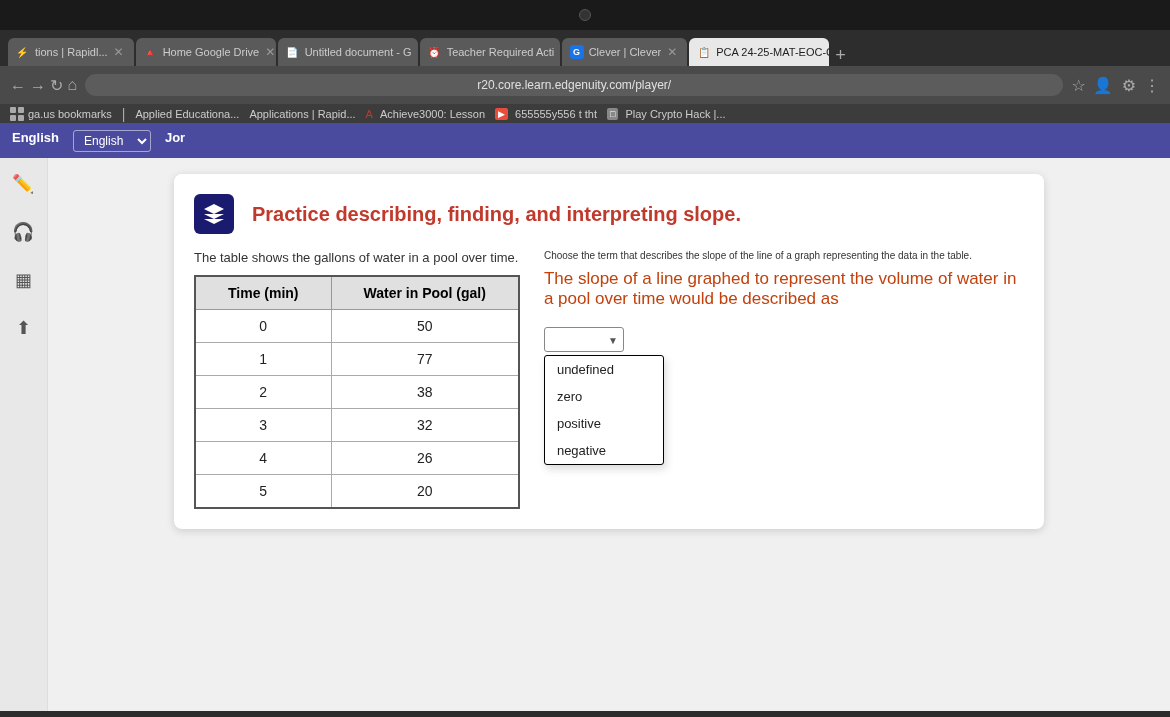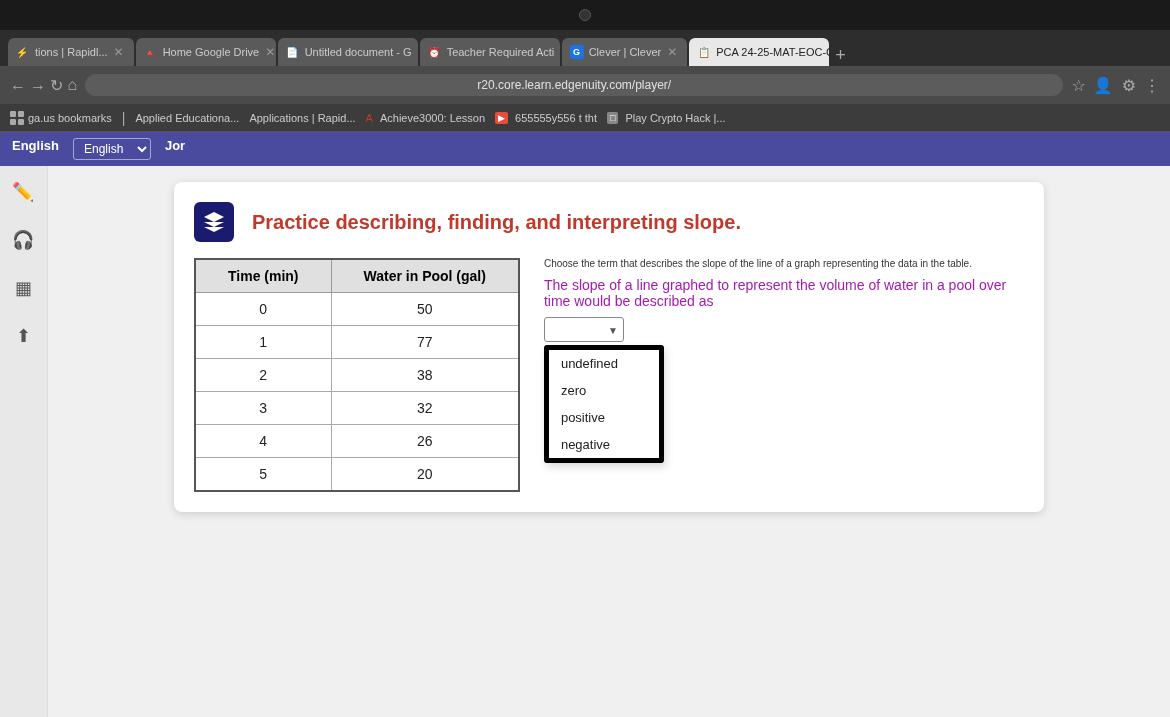--- a/index.html
+++ b/index.html
@@ -115,21 +115,21 @@
       cursor: pointer;
     }
 
     
     .bookmarks-bar {
       background: #3c3c3c;
       display: flex;
       align-items: center;
       padding: 3px 10px;
       gap: 10px;
-      height: 28px;
+      height: 20px;
       border-bottom: 1px solid #555;
     }
     .bookmark-item {
       display: flex;
       align-items: center;
       gap: 4px;
       color: #ccc;
       font-size: 11px;
       white-space: nowrap;
       cursor: pointer;
@@ -282,23 +282,23 @@
     .answer-section {
       flex: 1;
     }
     .choose-text {
       font-size: 10px;
       color: #333;
       margin-bottom: 8px;
       font-weight: 500;
     }
     .slope-description {
-      font-size: 14px;
-      color: #a21caf;
-      margin-bottom: 8px;
+      font-size: 17px;
+      color: #c2410c;
+      margin-bottom: 18px;
     }
     .dropdown-container {
       position: relative;
       display: inline-block;
     }
     .slope-select {
       border: 1px solid #888;
       border-radius: 3px;
       padding: 4px 24px 4px 8px;
       font-size: 13px;
@@ -307,21 +307,21 @@
       appearance: none;
       min-width: 80px;
     }
 
     
     .dropdown-overlay {
       position: absolute;
       top: 28px;
       left: 0;
       background: white;
-      border: 5px solid #000000;
+      border: 1px solid #000000;
       border-radius: 3px;
       min-width: 120px;
       box-shadow: 2px 4px 8px rgba(0,0,0,0.15);
       z-index: 100;
     }
     .dropdown-option {
       padding: 6px 12px;
       font-size: 13px;
       color: #222;
       cursor: pointer;
@@ -456,20 +456,21 @@
           <svg width="24" height="24" viewBox="0 0 24 24" fill="white">
             <path d="M12 2L2 7l10 5 10-5-10-5zM2 17l10 5 10-5M2 12l10 5 10-5"></path>
           </svg>
         </div>
         <h2 class="assignment-title">Practice describing, finding, and interpreting slope.</h2>
       </div>
 
       <div class="question-body">
 
         <div class="table-section">
+          <p class="table-intro">The table shows the gallons of water in a pool over time.</p>
           <table class="data-table">
             <thead>
               <tr>
                 <th>Time (min)</th>
                 <th>Water in Pool (gal)</th>
               </tr>
             </thead>
             <tbody id="table-body">
             <tr>
                   <td>0</td>

